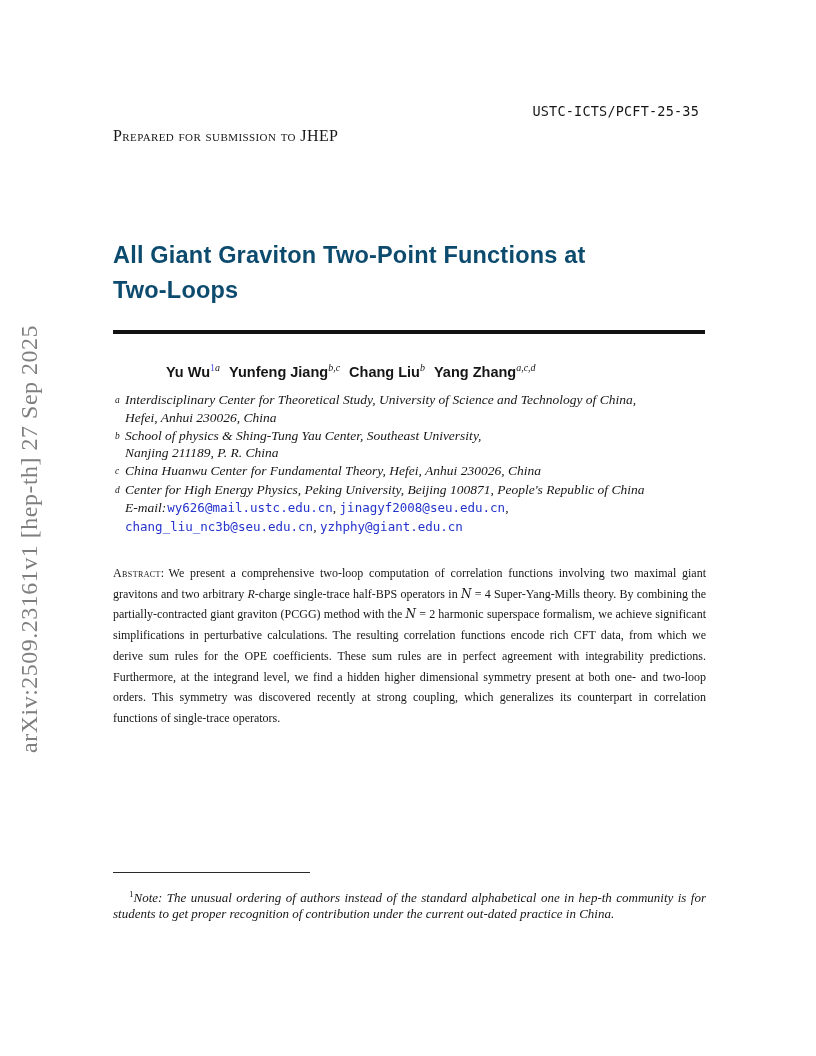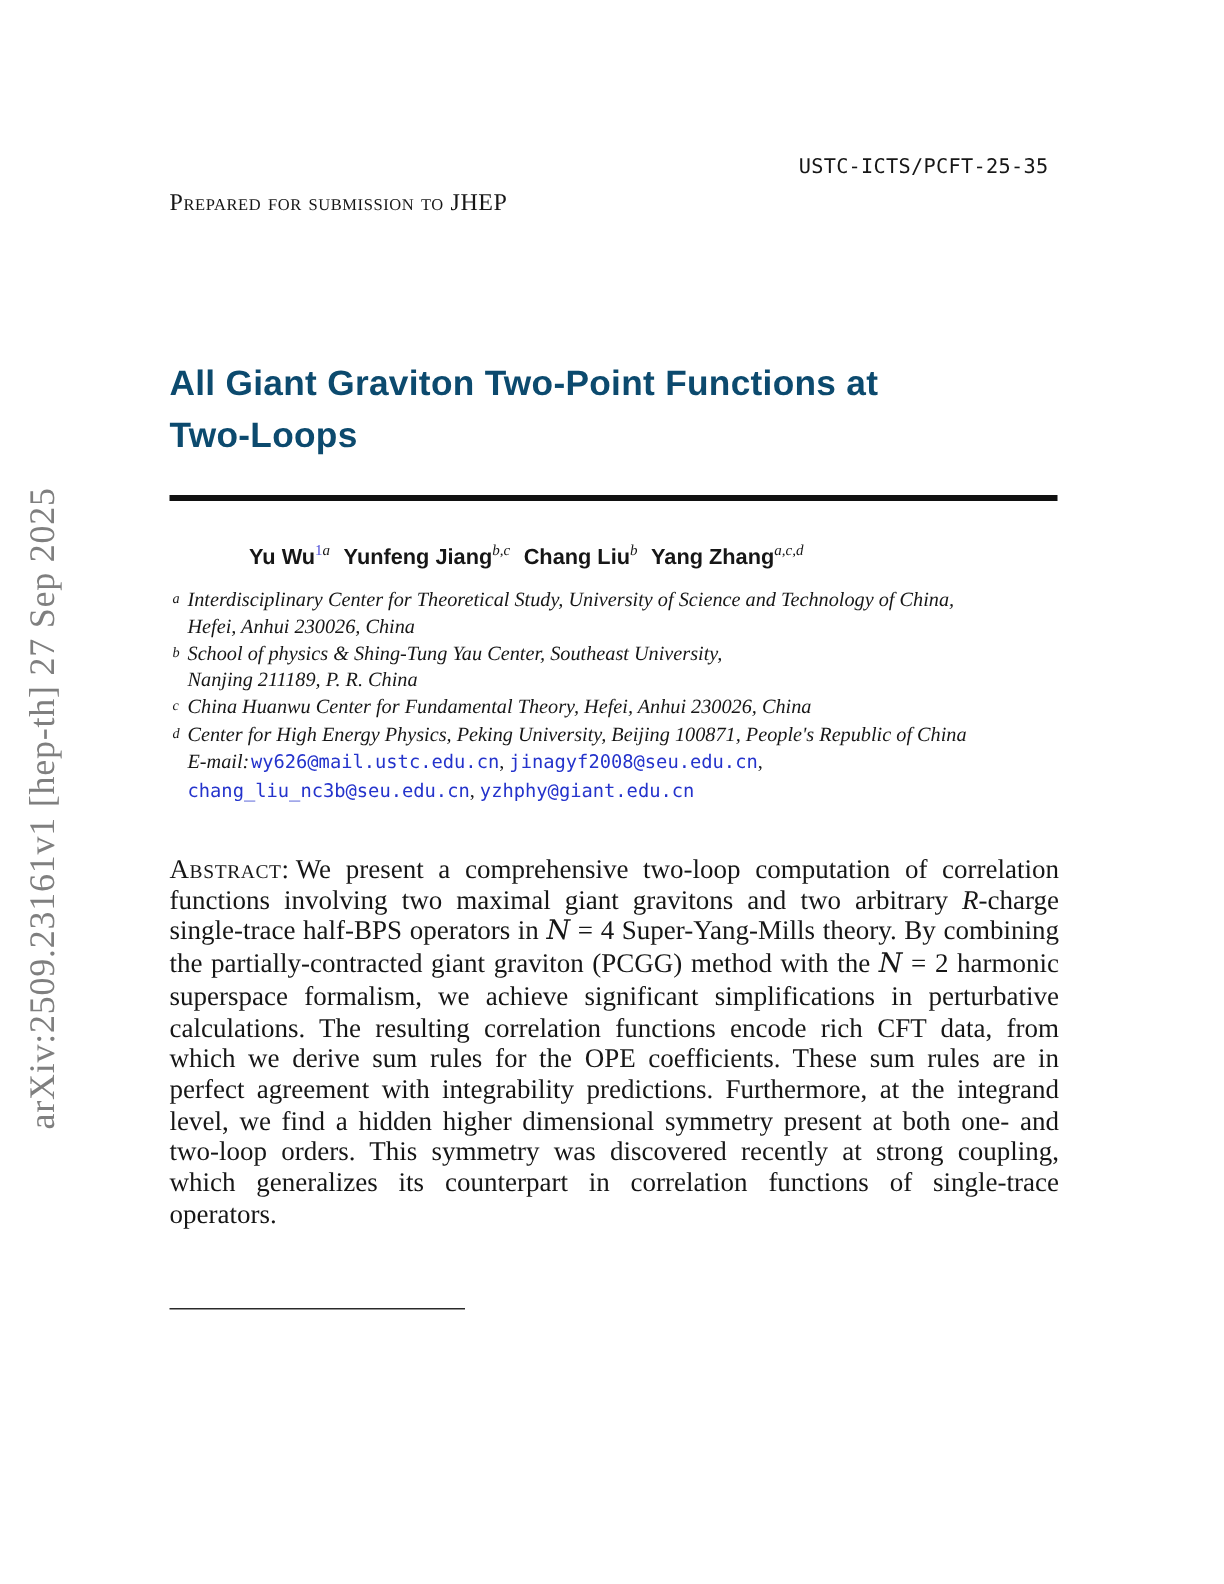--- a/index.html
+++ b/index.html
@@ -104,21 +104,21 @@
     font-size:12.5px;
     color:var(--link-blue,#2433cc);
     text-decoration:none;
     margin-top:40px;
   }
   .em-sep{color:#161616;}
   
   #abstract{
     position:absolute;
     top:551px;left:113px;width:593px;
-    font-size:18px;
+    font-size:12px;
     line-height:20.7px;
     text-align:justify;
   }
   .sc{font-variant:small-caps;letter-spacing:.4px;margin-right:4px;}
   .seg-math{font-style:italic;}
   .seg-script{font-style:italic;font-family:"DejaVu Serif", serif;}
   
   #footnote-rule{
     position:absolute;
     top:872px;left:113px;width:197px;height:1px;
@@ -178,14 +178,17 @@
   <div id="email">
     <span class="em-label">E-mail:</span><span id="email-links"><span class="email-link">wy626@mail.ustc.edu.cn</span><span class="em-sep">, </span><span class="email-link">jinagyf2008@seu.edu.cn</span><span class="em-sep">, </span><br><span class="email-link">chang_liu_nc3b@seu.edu.cn</span><span class="em-sep">, </span><span class="email-link">yzhphy@giant.edu.cn</span></span>
   </div>
 
   <p id="abstract">
     <span class="sc">Abstract:</span><span id="abstract-text"><span class="seg-normal">We present a comprehensive two-loop computation of correlation functions involving two maximal giant gravitons and two arbitrary </span><span class="seg-math">R</span><span class="seg-normal">-charge single-trace half-BPS operators in </span><span class="seg-script">N</span><span class="seg-normal"> = 4 Super-Yang-Mills theory. By combining the partially-contracted giant graviton (PCGG) method with the </span><span class="seg-script">N</span><span class="seg-normal"> = 2 harmonic superspace formalism, we achieve significant simplifications in perturbative calculations. The resulting correlation functions encode rich CFT data, from which we derive sum rules for the OPE coefficients. These sum rules are in perfect agreement with integrability predictions. Furthermore, at the integrand level, we find a hidden higher dimensional symmetry present at both one- and two-loop orders. This symmetry was discovered recently at strong coupling, which generalizes its counterpart in correlation functions of single-trace operators.</span></span>
   </p>
 
   <div id="footnote-rule"></div>
 
+  <p id="footnote">
+    <sup>1</sup><span>Note: The unusual ordering of authors instead of the standard alphabetical one in hep-th community is for students to get proper recognition of contribution under the current out-dated practice in China.</span>
+  </p>
 
 </div>
 
 </body></html>

